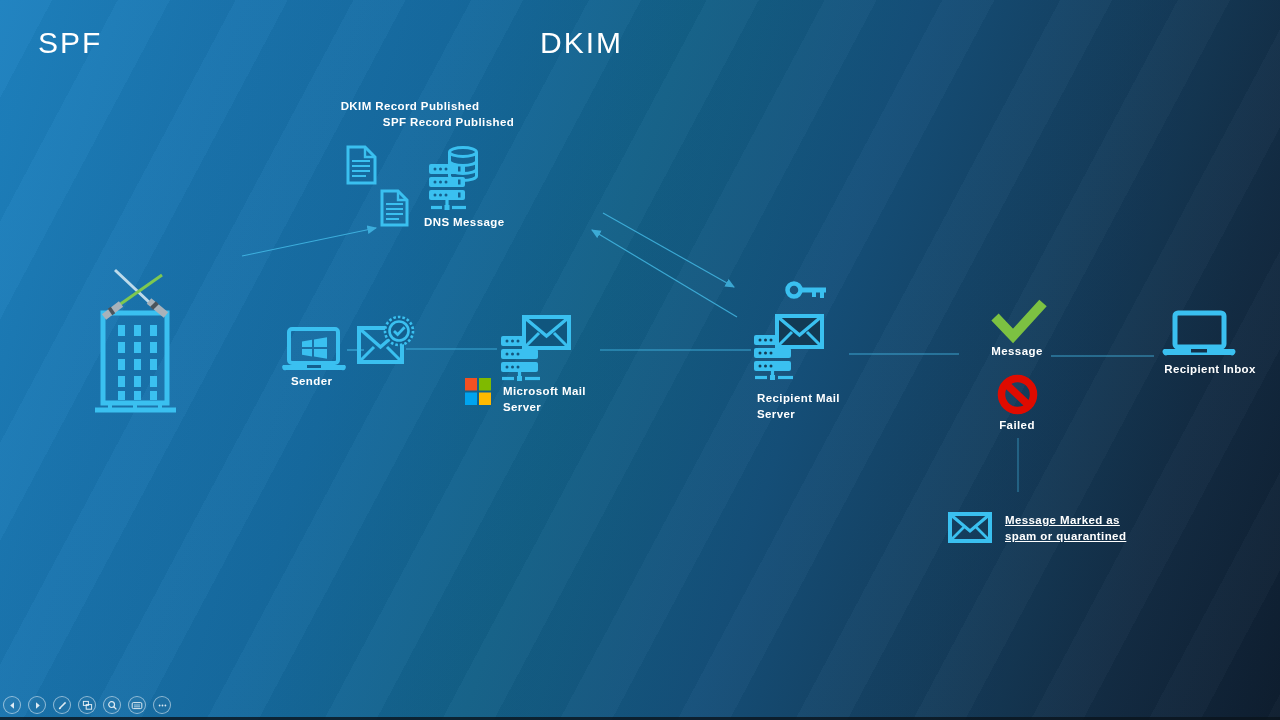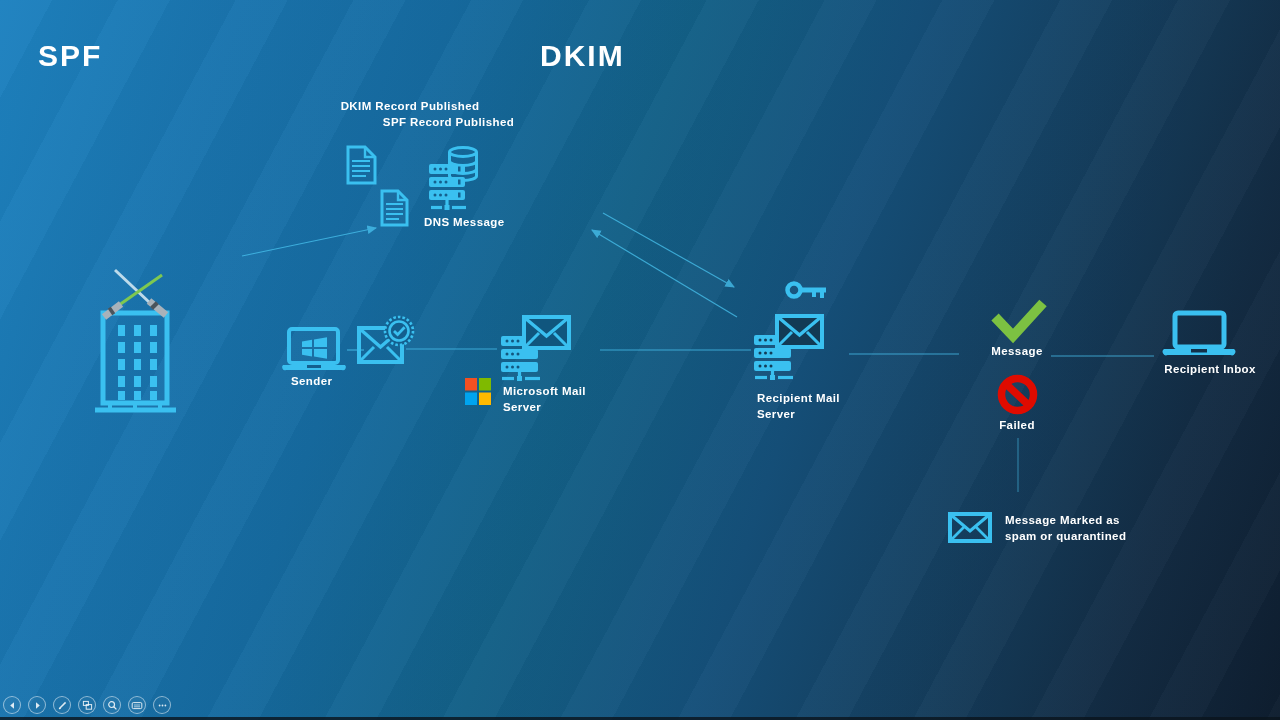--- a/index.html
+++ b/index.html
@@ -9,21 +9,21 @@
     background:linear-gradient(108deg,#1e82c0 0%,#1a74ae 16%,#166ba0 30%,#136087 46%,#15507a 61%,#153f5f 75%,#132c44 88%,#0e1e2f 100%);
   }
   .slide::before{
     content:"";position:absolute;inset:0;pointer-events:none;
     background:repeating-linear-gradient(118deg,rgba(255,255,255,0.018) 0 46px,rgba(0,0,0,0.028) 46px 104px);
   }
   .slide::after{
     content:"";position:absolute;left:0;right:0;bottom:0;height:3px;background:#0a141d;opacity:.8;
   }
   .hdr{
-    position:absolute;top:39px;color:#fff;font-size:30px;font-weight:700;
+    position:absolute;top:26px;color:#fff;font-size:30px;font-weight:400;
     letter-spacing:2px;white-space:nowrap;
   }
   .hdr.spf{left:38px;}
   .hdr.dkim{left:540px;}
   .hdr.dmarc{left:1076px;}
   .lbl{
     position:absolute;color:#fff;font-weight:700;font-size:11.5px;
     letter-spacing:.4px;line-height:1.35;white-space:nowrap;
   }
   .lbl.wrap{white-space:normal;}
@@ -274,21 +274,21 @@
 
   <div class="lbl center" style="left:340px;top:99px;width:140px;">DKIM Record Published</div>
   <div class="lbl center" style="left:340px;top:115px;width:137px;margin-left:40px;">SPF Record Published</div>
   <div class="lbl" style="left:424px;top:215px;">DNS Message</div>
   <div class="lbl" style="left:291px;top:374px;">Sender</div>
   <div class="lbl wrap" style="left:503px;top:384px;width:92px;">Microsoft Mail Server</div>
   <div class="lbl wrap" style="left:757px;top:391px;width:96px;">Recipient Mail Server</div>
   <div class="lbl center" style="left:985px;top:344px;width:64px;">Message</div>
   <div class="lbl center" style="left:985px;top:418px;width:64px;">Failed</div>
   <div class="lbl center" style="left:1148px;top:362px;width:100px;margin-left:12px;">Recipient Inbox</div>
-  <div class="lbl wrap" style="left:1005px;top:513px;width:126px;">Message Marked as spam or quarantined</div>
+  <div class="lbl wrap" style="left:1005px;top:513px;width:126px;text-decoration:underline;">Message Marked as spam or quarantined</div>
 
   <div class="toolbar">
     <div class="tbtn">
       <svg width="11" height="11" viewBox="0 0 11 11">
         <polygon points="7,2.2 3.2,5.5 7,8.8" fill="rgba(255,255,255,.85)"></polygon>
       </svg>
     </div>
     <div class="tbtn">
       <svg width="11" height="11" viewBox="0 0 11 11">
         <polygon points="4,2.2 7.8,5.5 4,8.8" fill="rgba(255,255,255,.85)"></polygon>

